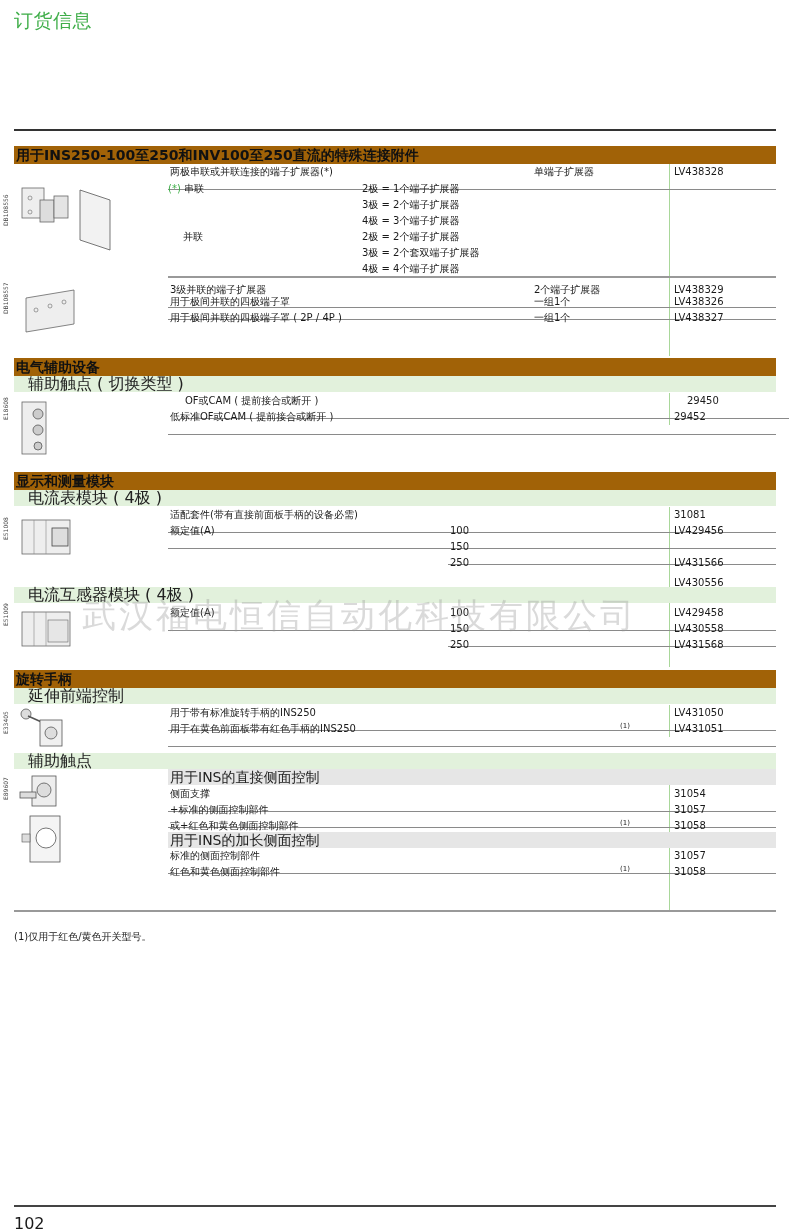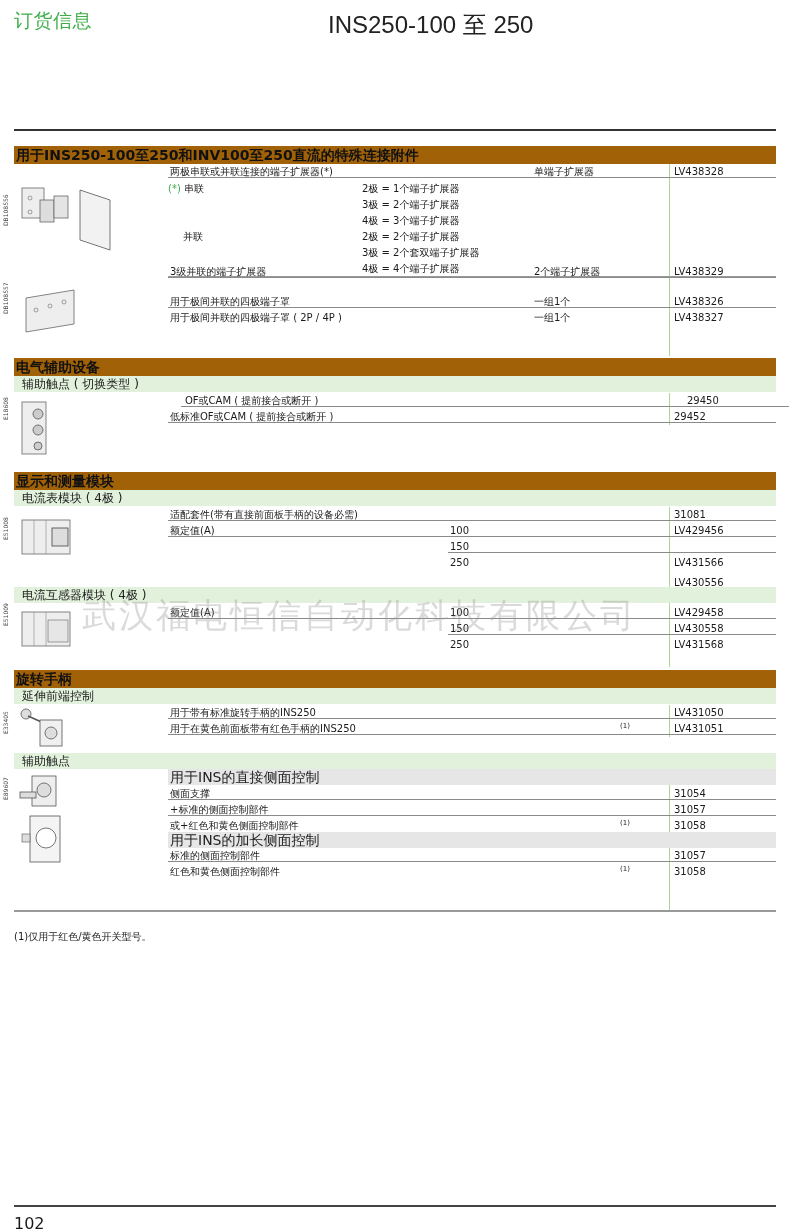--- a/index.html
+++ b/index.html
@@ -4,24 +4,24 @@
 <style>
   * { box-sizing: border-box; margin: 0; padding: 0; }
   html, body { width: 790px; height: 1231px; background: #ffffff; overflow: hidden; }
   body { position: relative; font-family: "DejaVu Sans", "Liberation Sans", sans-serif; color: #1a1a1a; }
 
   .page-label { position: absolute; left: 14px; top: 8px; font-size: 19px; color: #3fae49; letter-spacing: 0.5px; }
   .page-title { position: absolute; left: 328px; top: 9px; font-family: "Liberation Sans", sans-serif; font-size: 24px; line-height: 31px; color: #222; font-weight: normal; }
   .top-rule { position: absolute; left: 14px; right: 14px; top: 129px; height: 2px; background: #333; }
 
   .section-bar { position: absolute; left: 14px; width: 762px; height: 18px; background: #a16207; font-size: 14px; font-weight: bold; line-height: 18px; padding-left: 2px; color: #111; }
-  .sub-bar { position: absolute; left: 14px; width: 762px; height: 16px; background: #e2f1dc; font-size: 12px; line-height: 16px; padding-left: 8px; color: #222; }
+  .sub-bar { position: absolute; left: 14px; width: 762px; height: 16px; background: #e2f1dc; font-size: 16px; line-height: 16px; padding-left: 14px; color: #222; }
   .gray-bar { position: absolute; left: 168px; width: 608px; height: 16px; background: #e6e6e6; font-size: 14px; line-height: 16px; padding-left: 2px; color: #222; }
 
-  .row { position: absolute; left: 168px; width: 608px; height: 14px; font-size: 10px; line-height: 16px; border-bottom: 1px solid #8a8a8a; }
+  .row { position: absolute; left: 168px; width: 608px; height: 26px; font-size: 10px; line-height: 16px; border-bottom: 1px solid #8a8a8a; }
   .row.noline { border-bottom: none; }
   .row .c1 { position: absolute; left: 2px; top: 0; white-space: nowrap; }
   .row .c2 { position: absolute; top: 0; white-space: nowrap; }
   .row .c3 { position: absolute; left: 506px; top: 0; white-space: nowrap; }
   .row .note { position: absolute; left: 452px; top: -3px; font-size: 7px; }
 
   .vline { position: absolute; left: 669px; width: 1px; background: #a9d79a; }
   .img-label { position: absolute; left: 2px; font-size: 6px; color: #444; transform: rotate(-90deg); transform-origin: left top; white-space: nowrap; }
 
   .text-plain { position: absolute; font-size: 10px; line-height: 16px; white-space: nowrap; }
@@ -34,21 +34,20 @@
 
   .watermark { position: absolute; left: 42px; top: 593px; font-size: 34px; color: rgba(150,150,150,0.35); letter-spacing: 3px; white-space: nowrap; overflow: hidden; width: 690px; font-family: "DejaVu Sans", sans-serif; pointer-events: none; margin-left: 40px; }
 
   .illus { position: absolute; }
 </style>
 </head>
 <body>
 
 <div class="page-label">订货信息</div>
 <div class="page-title">
-  <div>INS250-100 至 250</div>
 </div>
 <div class="top-rule"></div>
 
 <div class="section-bar" style="top:146px;">用于INS250-100至250和INV100至250直流的特殊连接附件</div>
 <div class="vline" style="top:164px;height:192px;"></div>
 
 <div class="img-label" style="top:226px;">DB108556</div>
 <svg class="illus" style="left:18px;top:178px;" width="100" height="80">
   <rect x="4" y="10" width="22" height="30" fill="#eee" stroke="#666" stroke-width="0.8"></rect>
   <circle cx="12" cy="20" r="2" fill="none" stroke="#666" stroke-width="0.6"></circle>
@@ -78,21 +77,21 @@
 <div style="position:absolute;left:168px;top:276px;width:608px;height:2px;background:#999;"></div>
 
 <div class="img-label" style="top:314px;">DB108557</div>
 <svg class="illus" style="left:22px;top:288px;" width="60" height="50">
   <polygon points="4,10 52,2 52,36 4,44" fill="#eee" stroke="#666" stroke-width="0.8"></polygon>
   <circle cx="14" cy="22" r="2" fill="none" stroke="#666" stroke-width="0.6"></circle>
   <circle cx="28" cy="18" r="2" fill="none" stroke="#666" stroke-width="0.6"></circle>
   <circle cx="42" cy="14" r="2" fill="none" stroke="#666" stroke-width="0.6"></circle>
 </svg>
 
-<div class="row" style="top:264px;">
+<div class="row" style="top:282px;">
   <span class="c1">3级并联的端子扩展器</span>
   <span class="c2" style="left:366px;">2个端子扩展器</span>
   <span class="c3">LV438329</span>
 </div>
 <div class="row" style="top:294px;">
   <span class="c1">用于极间并联的四极端子罩</span>
   <span class="c2" style="left:366px;">一组1个</span>
   <span class="c3">LV438326</span>
 </div>
 <div class="row noline" style="top:310px;">

